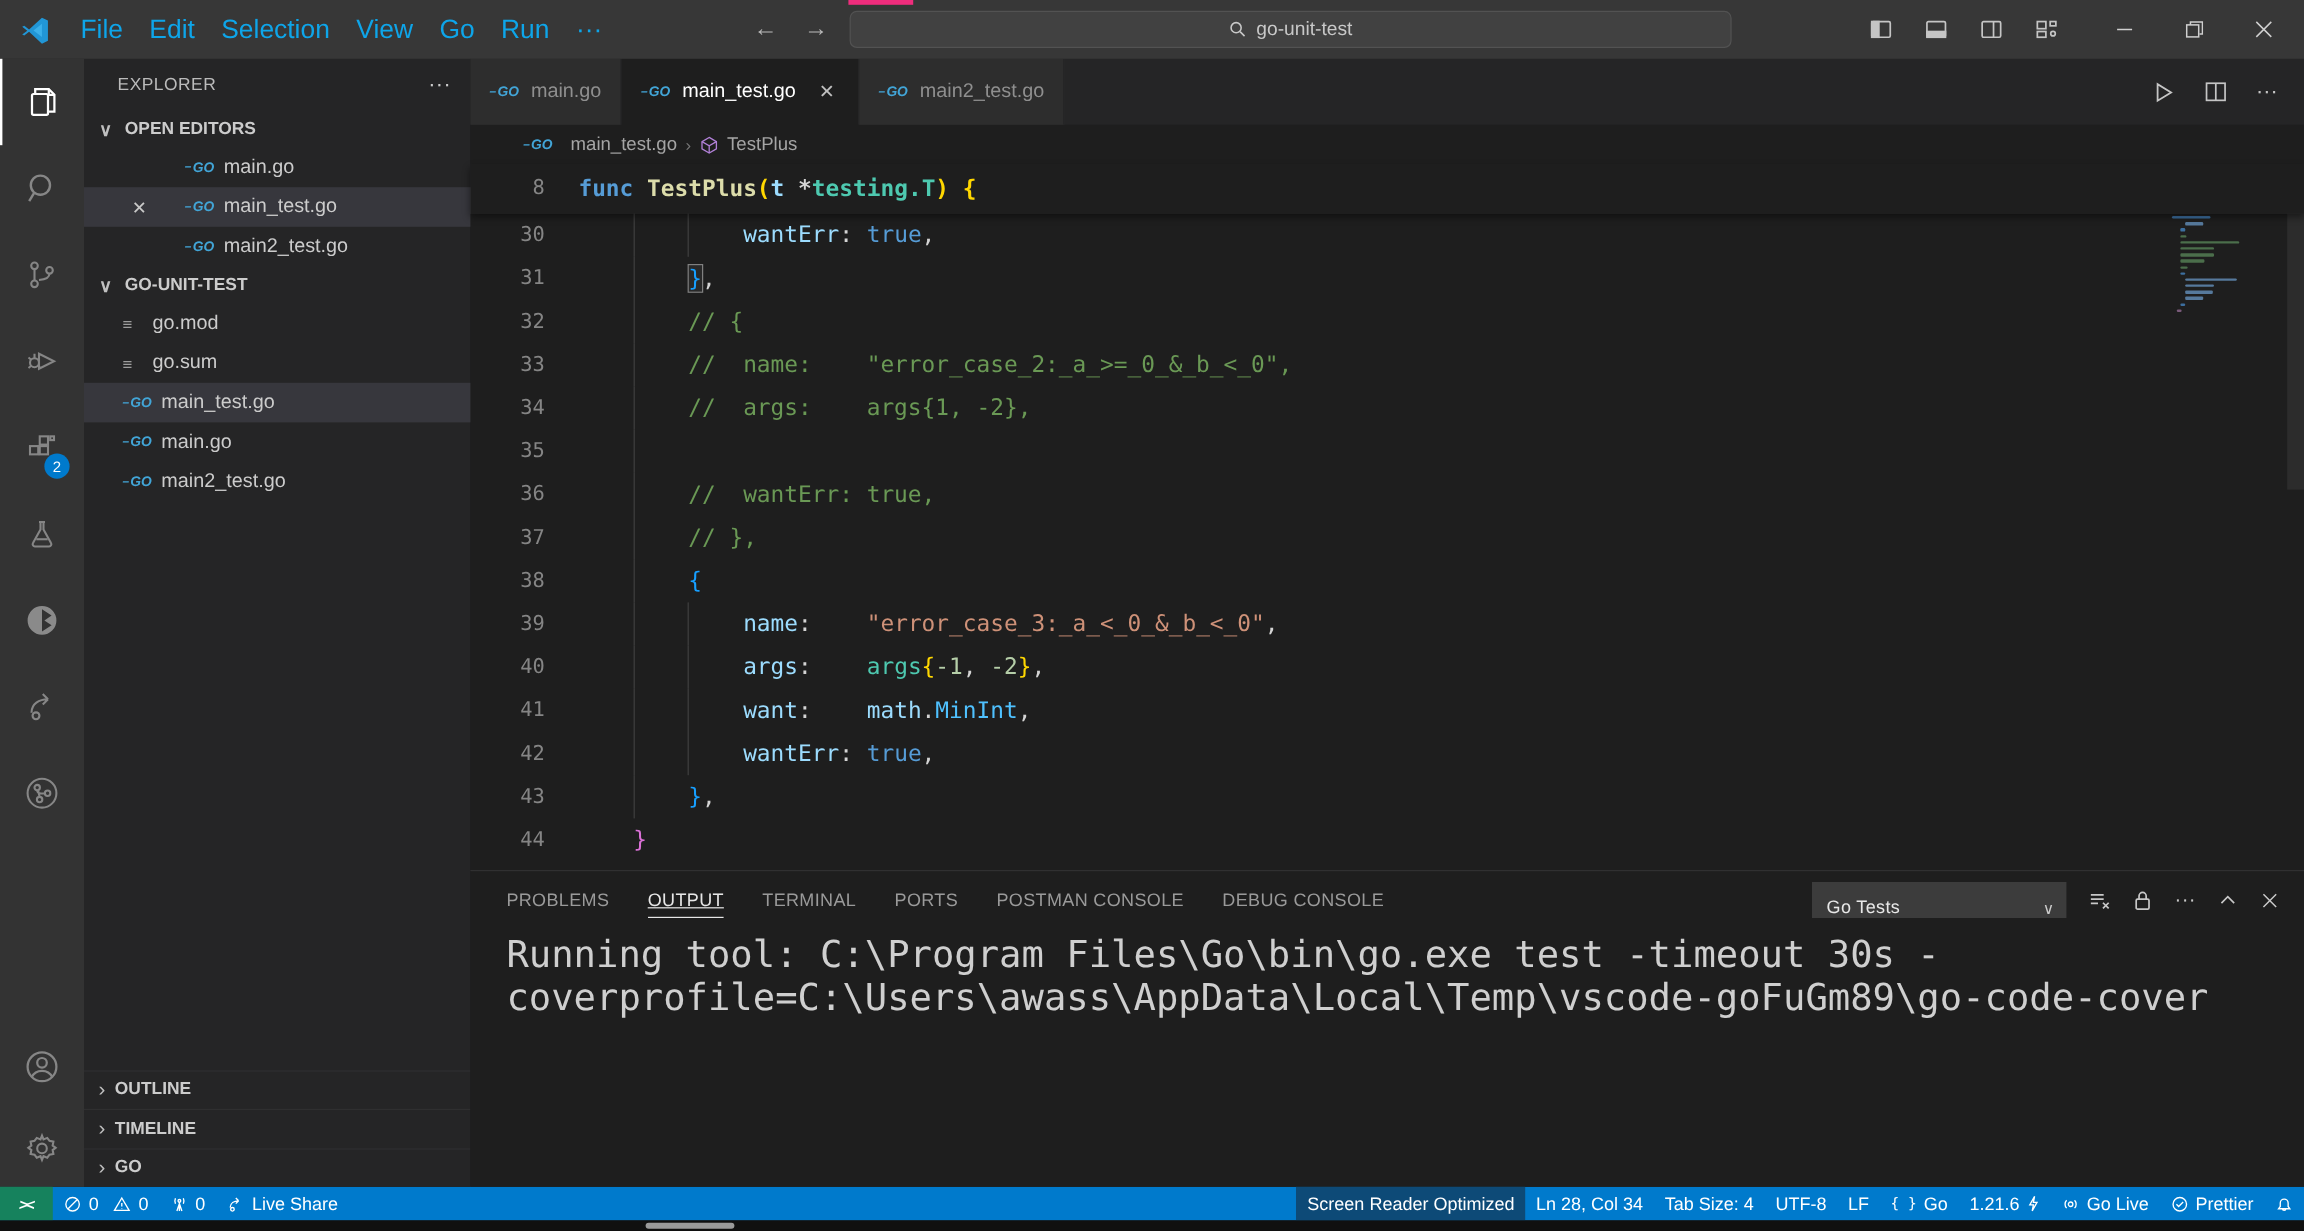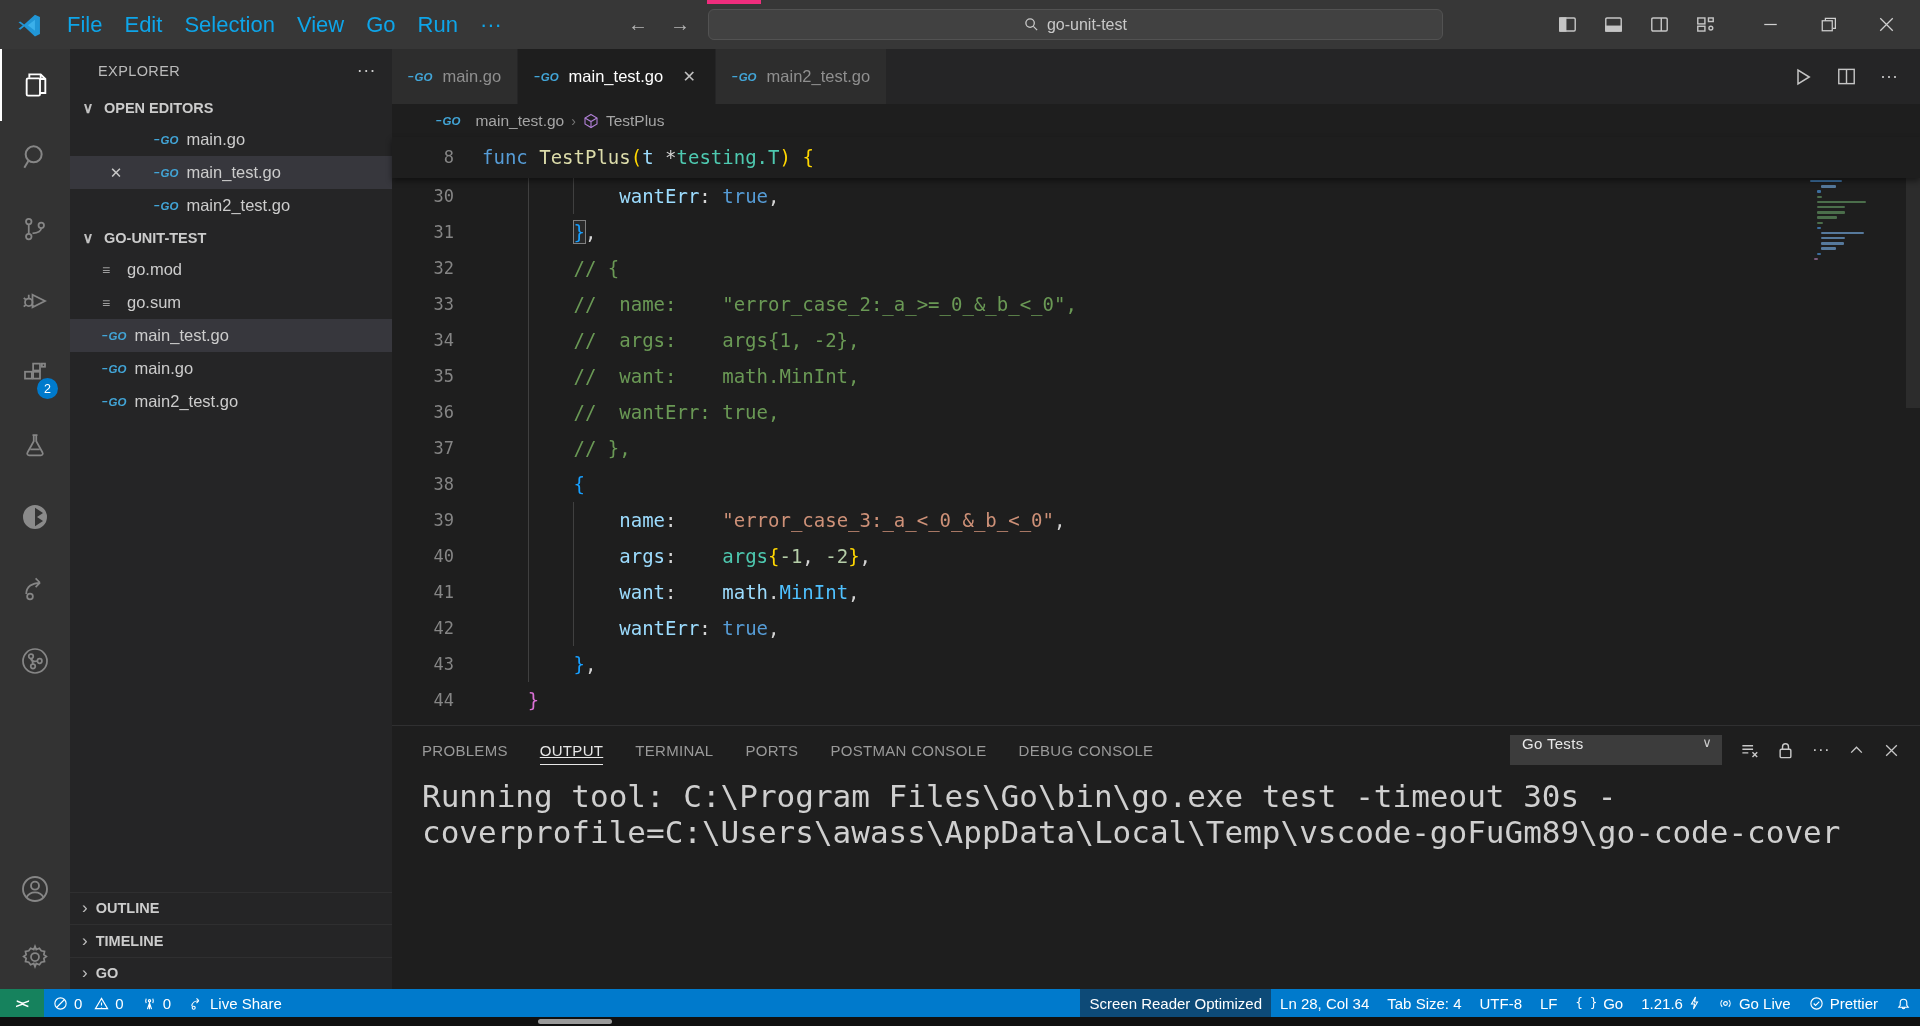--- a/index.html
+++ b/index.html
@@ -61,21 +61,21 @@
   .tab-actions { margin-left:auto; display:flex; align-items:center; gap:24px; padding-right:22px; color:#c5c5c5; }
 
   .breadcrumbs { height:33px; display:flex; align-items:center; padding-left:44px; color:#a5a5a5; font-size:15.5px; gap:7px; }
   .breadcrumbs .sep { color:#767676; font-size:14px; }
 
   .mono { font-family:"DejaVu Sans Mono", monospace; }
   .sticky { height:41px; position:relative; box-shadow:0 3px 6px rgba(0,0,0,.45); z-index:5; display:flex; align-items:center; }
   .sticky .ln, .crow .ln { position:absolute; left:0; top:0; width:62px; text-align:right;
         color:#858585; font-size:17px; font-family:"DejaVu Sans Mono", monospace; }
   .sticky .code, .crow .code { margin-left:90px; font-size:19px; white-space:pre; font-family:"DejaVu Sans Mono", monospace; }
-  .sticky .ln { line-height:41px; } .sticky .code { line-height:41px; }
+  .sticky .ln { line-height:41px; } .sticky .code { line-height:41px;font-weight:bold; }
 
   .code-area { position:relative; flex:1; overflow:hidden; }
   .crow { position:relative; height:36px; line-height:36px; }
   .guide { position:absolute; top:0; bottom:0; width:1px; background:#404040; }
   .c-kw{color:#569cd6} .c-fn{color:#dcdcaa} .c-var{color:#9cdcfe} .c-type{color:#4ec9b0}
   .c-str{color:#ce9178} .c-num{color:#b5cea8} .c-cm{color:#6a9955} .c-pl{color:#d4d4d4}
   .c-b1{color:#ffd700} .c-b2{color:#da70d6} .c-b3{color:#179fff} .c-const{color:#4fc1ff}
   .match { outline:1px solid #808080; background:rgba(120,120,120,.12); }
 
   .minimap { position:absolute; top:2px; right:18px; width:92px; }
@@ -84,21 +84,21 @@
 
   
   .panel { height:264px; border-top:1px solid #303031; display:flex; flex-direction:column; }
   .panel-tabs { height:48px; display:flex; align-items:center; gap:32px; padding-left:30px; font-size:15px;
                 color:#9a9a9a; letter-spacing:.3px; }
   .ptab { position:relative; height:100%; display:flex; align-items:center; }
   .ptab.active { color:#e7e7e7;text-decoration:underline; }
   .ptab.active::after { content:""; position:absolute; left:0; right:0; bottom:9px; height:1.5px; background:#e7e7e7; }
   .panel-right { margin-left:auto; display:flex; align-items:center; gap:18px; padding-right:20px; }
   .gotests { width:212px; height:30px; background:#3c3c3c; color:#e8e8e8; font-size:15px; display:flex;
-             align-items:flex-start; padding:0 10px 0 12px; }
+             align-items:flex-end; padding:0 10px 0 12px; }
   .gotests .dd { margin-left:auto; color:#cccccc; font-size:13px; }
   .p-ic { color:#c8c8c8; }
   .panel-body { flex:1; padding:4px 0 0 30px; color:#cfcfcf; font-size:31px; line-height:36px; white-space:pre; overflow:hidden; }
 
   
   .statusbar { height:28px; background:#007acc; color:#ffffff; display:flex; align-items:center; font-size:15px; }
   .st-item { display:flex; align-items:center; gap:6px; padding:0 9px; height:100%; }
   .remote { background:#16825d; width:44px; justify-content:center; font-weight:bold; font-size:13px; letter-spacing:-2px; }
   .st-right { margin-left:auto; display:flex; align-items:center; height:100%; }
   .sr-box { background:#0d4a77; }
@@ -386,21 +386,21 @@
       <span class="code" id="sticky-code"><span class="c-kw">func </span><span class="c-fn">TestPlus</span><span class="c-b1">(</span><span class="c-var">t</span><span class="c-pl"> *</span><span class="c-type">testing.T</span><span class="c-b1">)</span><span class="c-pl"> </span><span class="c-b1">{</span></span>
     </div>
 
     <div class="code-area">
       <div id="code-rows">
           <div class="crow"><div class="guide" style="left: 135.7px;"></div><div class="guide" style="left: 181.4px;"></div><span class="ln">30</span><span class="code"><span class="c-pl">            </span><span class="c-var">wantErr</span><span class="c-pl">: </span><span class="c-kw">true</span><span class="c-pl">,</span></span></div>
           <div class="crow"><div class="guide" style="left: 135.7px;"></div><span class="ln">31</span><span class="code"><span class="c-pl">        </span><span class="c-b3 match">}</span><span class="c-pl">,</span></span></div>
           <div class="crow"><div class="guide" style="left: 135.7px;"></div><span class="ln">32</span><span class="code"><span class="c-pl">        </span><span class="c-cm">// {</span></span></div>
           <div class="crow"><div class="guide" style="left: 135.7px;"></div><span class="ln">33</span><span class="code"><span class="c-pl">        </span><span class="c-cm">//  name:    "error_case_2:_a_&gt;=_0_&amp;_b_&lt;_0",</span></span></div>
           <div class="crow"><div class="guide" style="left: 135.7px;"></div><span class="ln">34</span><span class="code"><span class="c-pl">        </span><span class="c-cm">//  args:    args{1, -2},</span></span></div>
-          <div class="crow"><div class="guide" style="left: 135.7px;"></div><span class="ln">35</span><span class="code"><span class="c-pl">        </span><span class="c-cm">//  want:    math.MinInt,</span></span></div>
+          <div class="crow"><div class="guide" style="left: 135.7px;"></div><span class="ln">35</span></div>
           <div class="crow"><div class="guide" style="left: 135.7px;"></div><span class="ln">36</span><span class="code"><span class="c-pl">        </span><span class="c-cm">//  wantErr: true,</span></span></div>
           <div class="crow"><div class="guide" style="left: 135.7px;"></div><span class="ln">37</span><span class="code"><span class="c-pl">        </span><span class="c-cm">// },</span></span></div>
           <div class="crow"><div class="guide" style="left: 135.7px;"></div><span class="ln">38</span><span class="code"><span class="c-pl">        </span><span class="c-b3">{</span></span></div>
           <div class="crow"><div class="guide" style="left: 135.7px;"></div><div class="guide" style="left: 181.4px;"></div><span class="ln">39</span><span class="code"><span class="c-pl">            </span><span class="c-var">name</span><span class="c-pl">:    </span><span class="c-str">"error_case_3:_a_&lt;_0_&amp;_b_&lt;_0"</span><span class="c-pl">,</span></span></div>
           <div class="crow"><div class="guide" style="left: 135.7px;"></div><div class="guide" style="left: 181.4px;"></div><span class="ln">40</span><span class="code"><span class="c-pl">            </span><span class="c-var">args</span><span class="c-pl">:    </span><span class="c-type">args</span><span class="c-b1">{</span><span class="c-num">-1</span><span class="c-pl">, </span><span class="c-num">-2</span><span class="c-b1">}</span><span class="c-pl">,</span></span></div>
           <div class="crow"><div class="guide" style="left: 135.7px;"></div><div class="guide" style="left: 181.4px;"></div><span class="ln">41</span><span class="code"><span class="c-pl">            </span><span class="c-var">want</span><span class="c-pl">:    </span><span class="c-var">math</span><span class="c-pl">.</span><span class="c-const">MinInt</span><span class="c-pl">,</span></span></div>
           <div class="crow"><div class="guide" style="left: 135.7px;"></div><div class="guide" style="left: 181.4px;"></div><span class="ln">42</span><span class="code"><span class="c-pl">            </span><span class="c-var">wantErr</span><span class="c-pl">: </span><span class="c-kw">true</span><span class="c-pl">,</span></span></div>
           <div class="crow"><div class="guide" style="left: 135.7px;"></div><span class="ln">43</span><span class="code"><span class="c-pl">        </span><span class="c-b3">}</span><span class="c-pl">,</span></span></div>
           <div class="crow"><span class="ln">44</span><span class="code"><span class="c-pl">    </span><span class="c-b2">}</span></span></div>
         </div>

